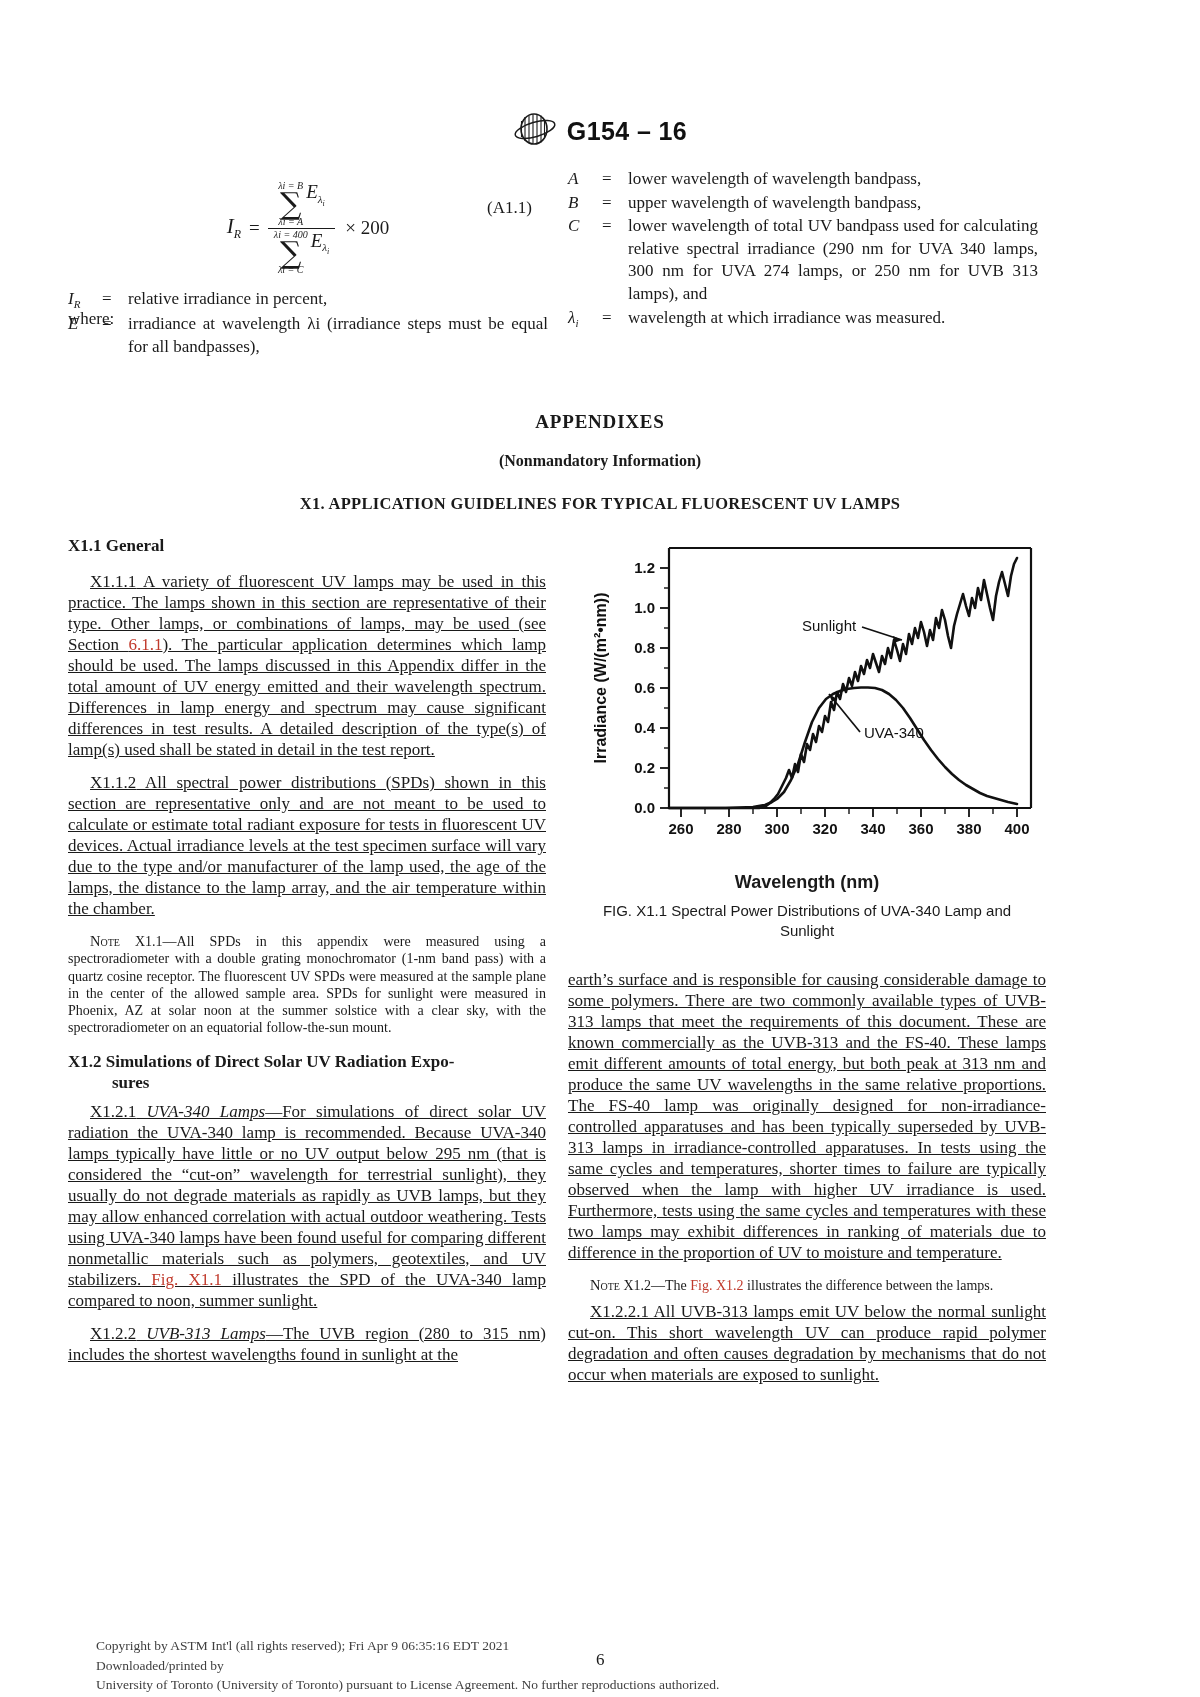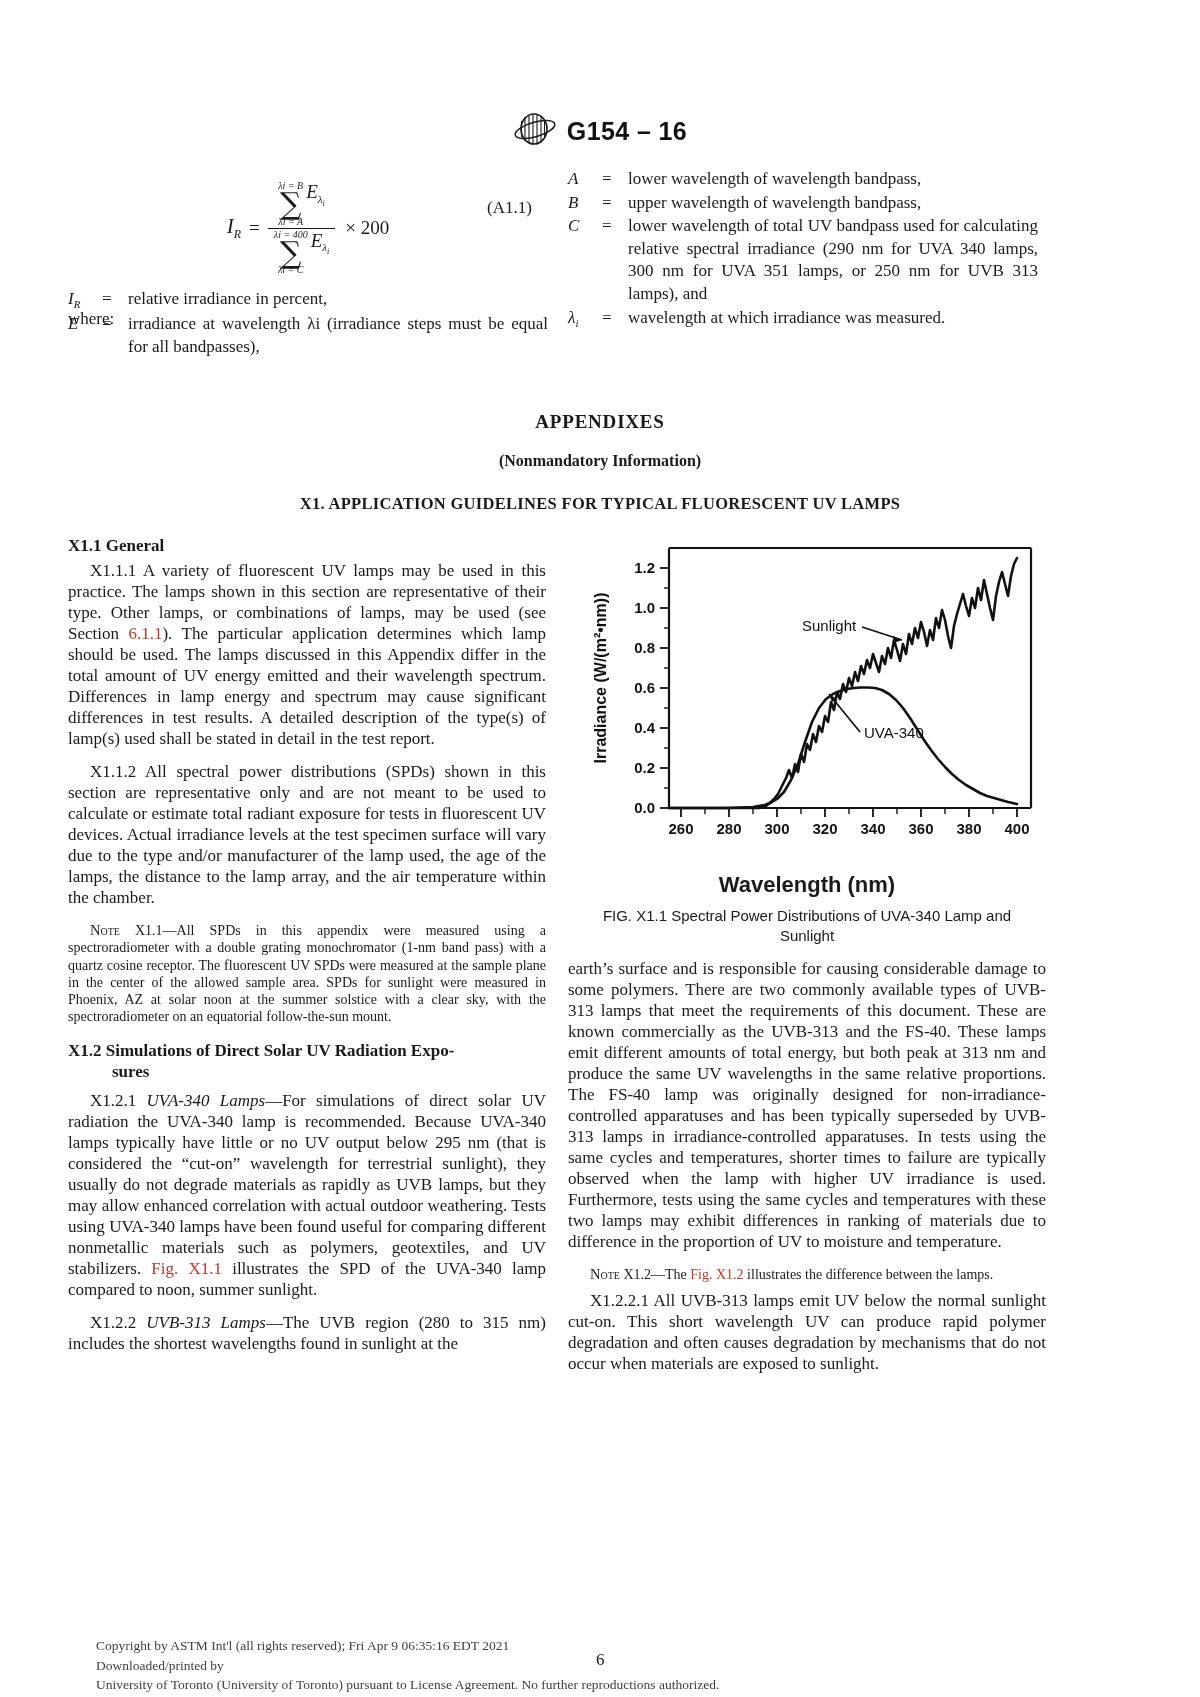--- a/index.html
+++ b/index.html
@@ -162,22 +162,23 @@
   .col-right { left: 568px; }
 
   .sec-head {
     font-weight: bold;
     font-size: 17px;
     margin: 0 0 3px 0;
     text-align: left;
   }
   .sec-head .hang { display: block; text-indent: 0; }
   .para {
-    margin: 4px 0 2px 0;
+    margin: 15px 0 2px 0;
     text-indent: 22px;
+    text-decoration: underline;
   }
   .para.noindent { text-indent: 0; }
   .para.gap { margin-top: 12px; }
   .it { font-style: italic; }
   .redlink { color: #c0392b; }
   .note {
     font-size: 14px;
     line-height: 1.22;
     text-align: justify;
     margin: 13px 0 0 0;
@@ -194,21 +195,21 @@
     top: 536px;
     left: 576px;
     width: 462px;
   }
   .chart-wrap { position: relative; width: 462px; height: 330px; }
   .chart-svg { display: block; }
   .axis-title {
     text-align: center;
     font-family: "Liberation Sans", sans-serif;
     font-weight: bold;
-    font-size: 22px;
+    font-size: 18px;
     margin-top: 6px;
   }
   .fig-caption {
     text-align: center;
     font-family: "Liberation Sans", sans-serif;
     font-weight: normal;
     font-size: 15px;
     line-height: 1.3;
     margin-top: 8px;
   }
@@ -306,21 +307,21 @@
       <span class="def-txt">lower wavelength of wavelength bandpass,</span>
     </div>
     <div class="defrow">
       <span class="def-sym">B</span>
       <span class="def-eq">=</span>
       <span class="def-txt">upper wavelength of wavelength bandpass,</span>
     </div>
     <div class="defrow">
       <span class="def-sym">C</span>
       <span class="def-eq">=</span>
-      <span class="def-txt">lower wavelength of total UV bandpass used for calculating relative spectral irradiance (290 nm for UVA 340 lamps, 300 nm for UVA 351 lamps, or 250 nm for UVB 313 lamps), and</span>
+      <span class="def-txt">lower wavelength of total UV bandpass used for calculating relative spectral irradiance (290 nm for UVA 340 lamps, 300 nm for UVA 274 lamps, or 250 nm for UVB 313 lamps), and</span>
     </div>
     <div class="defrow">
       <span class="def-sym">λ<sub style="font-size:11px">i</sub></span>
       <span class="def-eq">=</span>
       <span class="def-txt">wavelength at which irradiance was measured.</span>
     </div>
   </div>
 
   <div class="appendixes-title">APPENDIXES</div>
   <div class="nonmandatory">(Nonmandatory Information)</div>

